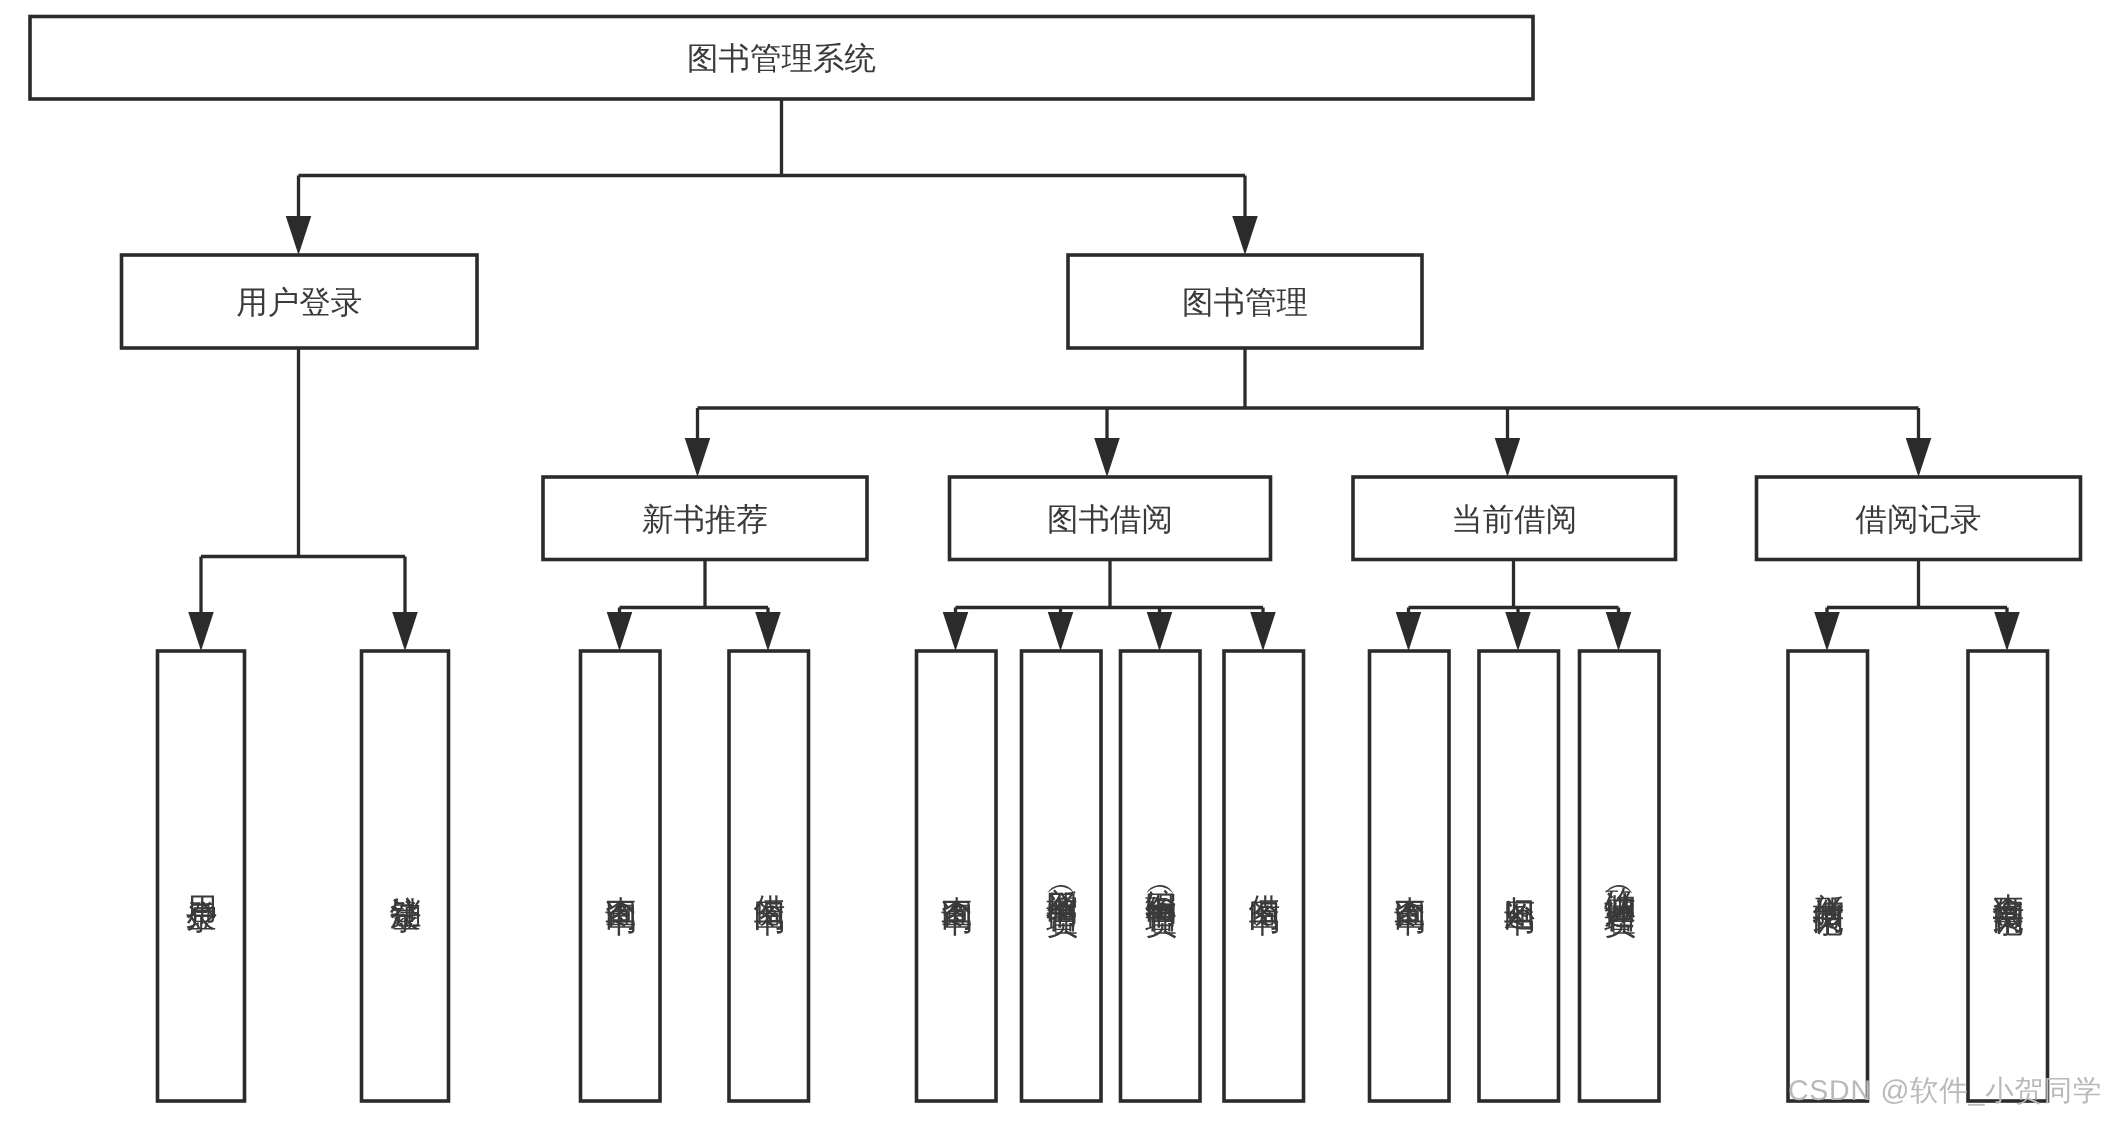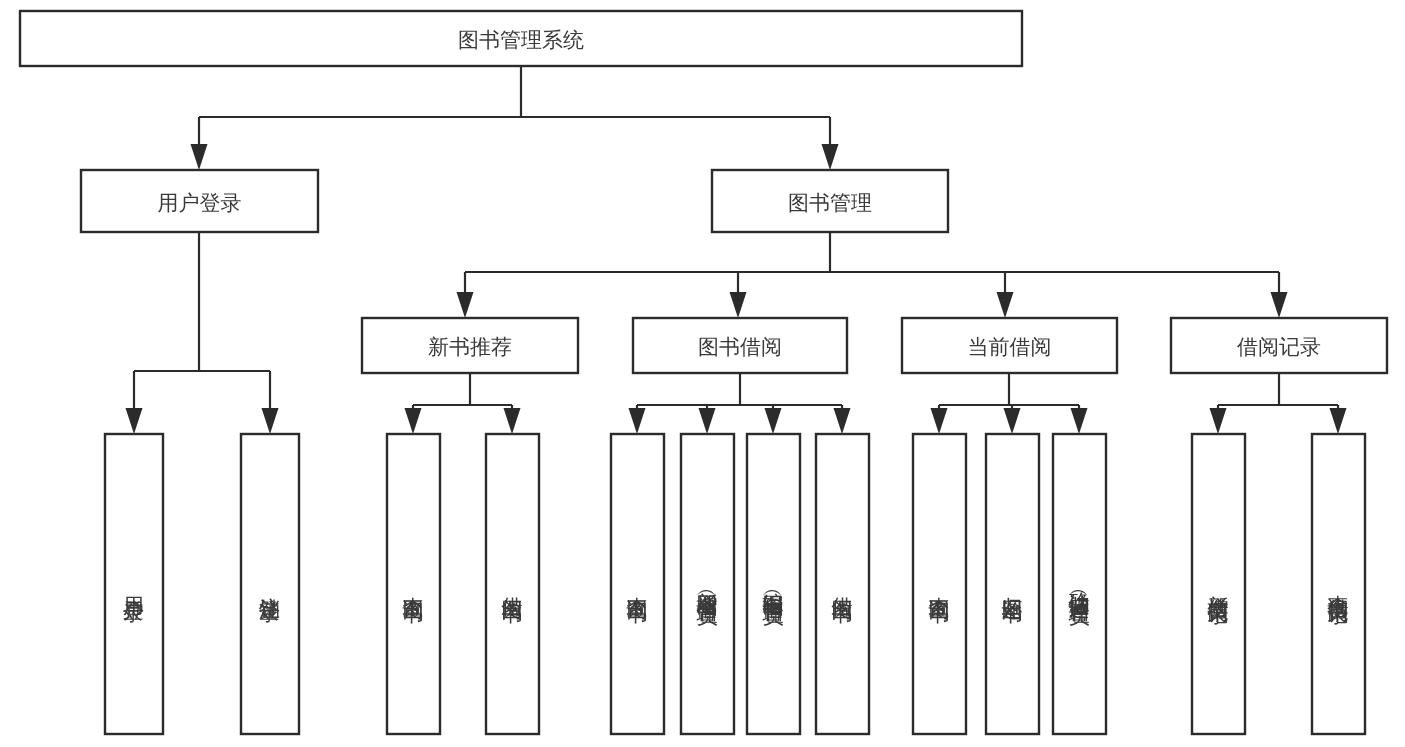--- a/index.html
+++ b/index.html
@@ -179,14 +179,15 @@
       <div class="node-label-v" style="left: 681px; top: 434px; width: 53px; height: 300px;">新增图书（管理员）</div>
       <div class="node-label-v" style="left: 747px; top: 434px; width: 53px; height: 300px;">编辑图书（管理员）</div>
       <div class="node-label-v" style="left: 816px; top: 434px; width: 53px; height: 300px;">借阅图书</div>
       <div class="node-label-v" style="left: 913px; top: 434px; width: 53px; height: 300px;">查询图书</div>
       <div class="node-label-v" style="left: 986px; top: 434px; width: 53px; height: 300px;">归还图书</div>
       <div class="node-label-v" style="left: 1053px; top: 434px; width: 53px; height: 300px;">确认归还（管理员）</div>
       <div class="node-label-v" style="left: 1192px; top: 434px; width: 53px; height: 300px;">新增借阅记录</div>
       <div class="node-label-v" style="left: 1312px; top: 434px; width: 53px; height: 300px;">查询借阅记录</div>
     </div>
 
+  <div class="watermark" style="left: 1192px; top: 714px;">CSDN @软件_小贺同学</div>
 
 </div>
 
 </body></html>

